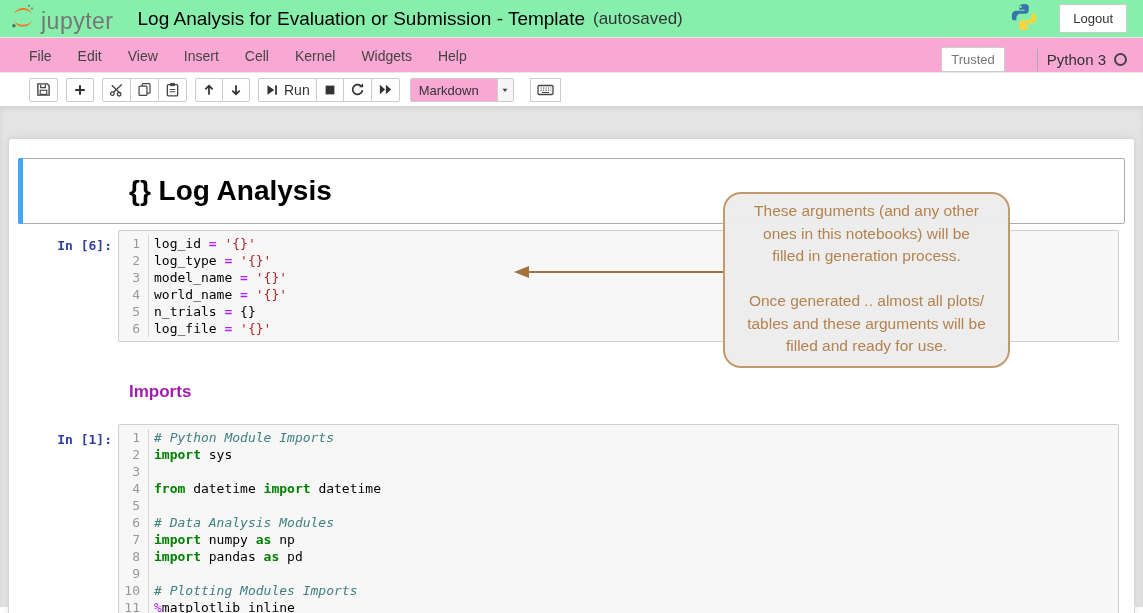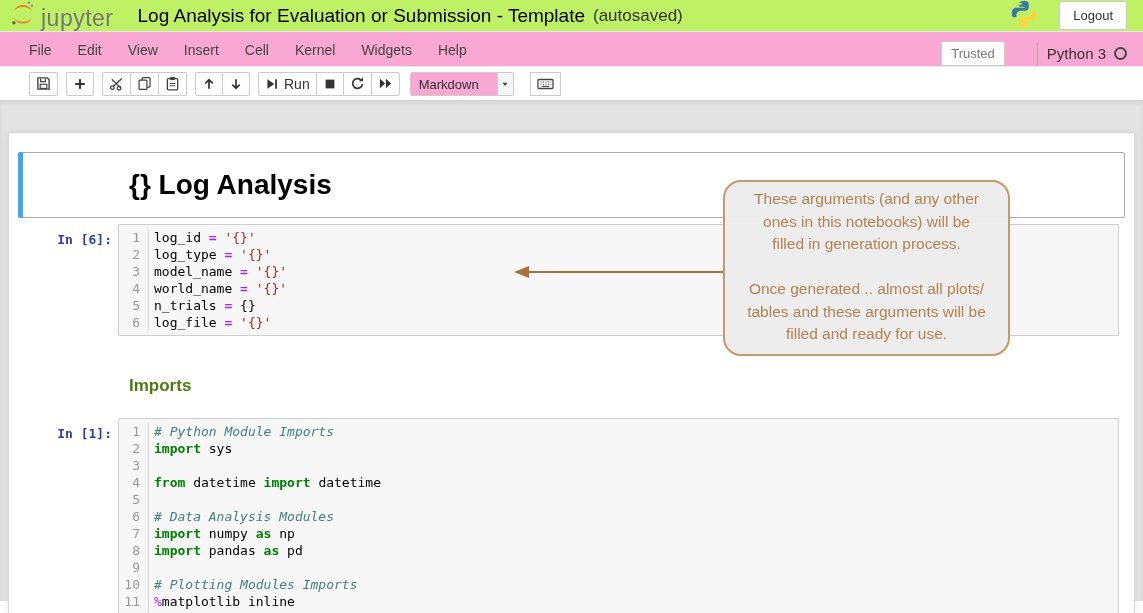--- a/index.html
+++ b/index.html
@@ -1,22 +1,22 @@
 <!DOCTYPE html>
 <html><head>
 <meta charset="utf-8">
 <style>
   * { margin:0; padding:0; box-sizing:border-box; }
   html,body { width:1143px; height:613px; overflow:hidden; background:#fff;
     font-family:"Liberation Sans", sans-serif; }
   .page { position:relative; width:1143px; height:613px; }
 
   
-  .header { height:32px; display:flex; align-items:center; padding:0 16px 0 10px;
-    background:#bef264; border-bottom:1px solid #e7e7e7; }
+  .header { height:38px; display:flex; align-items:center; padding:0 16px 0 10px;
+    background:#86efac; border-bottom:1px solid #e7e7e7; }
   .logo { display:flex; align-items:flex-end; gap:5px; cursor:pointer; }
   .logo-word { font-size:23px; color:#767677; letter-spacing:.5px; line-height:26px; }
   .nb-title { margin-left:24px; font-size:19px; color:#000; font-weight:500; }
   .autosave { margin-left:8px; font-size:17px; color:#333; }
   .header-right { margin-left:auto; display:flex; align-items:center; gap:20px; }
   .logout-btn { font-size:13px; color:#333; background:#fff; border:1px solid #ccc;
     border-radius:2px; padding:6px 13px; cursor:pointer; }
 
   
   .menubar { height:35px; display:flex; align-items:flex-end; background:#f9a8d4;
@@ -60,37 +60,37 @@
   .cell.selected { border-color:#ababab; }
   .selbar { position:absolute; left:-1px; top:-1px; bottom:-1px; width:5px;
     background:#42A5F5; border-radius:2px 0 0 2px; display:none; }
   .cell.selected .selbar { display:block; }
   .prompt { width:94px; flex:none; text-align:right; padding:8px 6px 0 0;
     font-family:"DejaVu Sans Mono", monospace; font-size:13px; font-weight:bold;
     color:#303F9F; white-space:pre; }
   .md-content { padding-left:11px; }
   .md-content .h1 { font-size:28px; font-weight:bold; color:#000; line-height:32px;
     margin:11px 0; }
-  .md-content .h3 { font-size:17px; font-weight:bold; color:#4d7c0f; line-height:20px;
+  .md-content .h3 { font-size:17px; font-weight:bold; color:#a21caf; line-height:20px;
     margin:28px 0 10px;text-align:center; }
 
   .input-area { flex:1; background:#f7f7f7; border:1px solid #cfcfcf; border-radius:2px;
     padding:4px 0; font-family:"DejaVu Sans Mono", monospace; font-size:13px; }
   .cm-line { display:flex; height:17px; line-height:17px; }
   .ln { width:30px; flex:none; text-align:right; padding-right:8px; color:#999;
     border-right:1px solid #d8d8d8; }
   .code-text { padding-left:5px; white-space:pre; color:#000; }
   .tk-k { color:#008000; font-weight:bold; }
   .tk-o { color:#AA22FF; font-weight:bold; }
   .tk-s { color:#BA2121; }
   .tk-c { color:#408080; font-style:italic; }
   .tk-m { color:#AA22FF; }
 
   
-  .callout { position:absolute; left:723px; top:180px; width:287px; z-index:20;
+  .callout { position:absolute; left:723px; top:192px; width:287px; z-index:20;
     background:rgba(236,236,236,.97); border:2px solid #c49a6c; border-radius:18px;
     padding:6px 6px 8px; text-align:center; color:#b5824f; font-size:15.5px;
     line-height:22.5px; }
   .callout-line { min-height:22.5px; }
   .callout-arrow { position:absolute; left:514px; top:266px; width:209px; height:12px;
     z-index:21; }
   .arrow-line { position:absolute; left:13px; top:5px; width:196px; height:2px;
     background:#a5713d; }
   .arrow-head { position:absolute; left:0; top:0; width:0; height:0;
     border-top:6px solid transparent; border-bottom:6px solid transparent;

